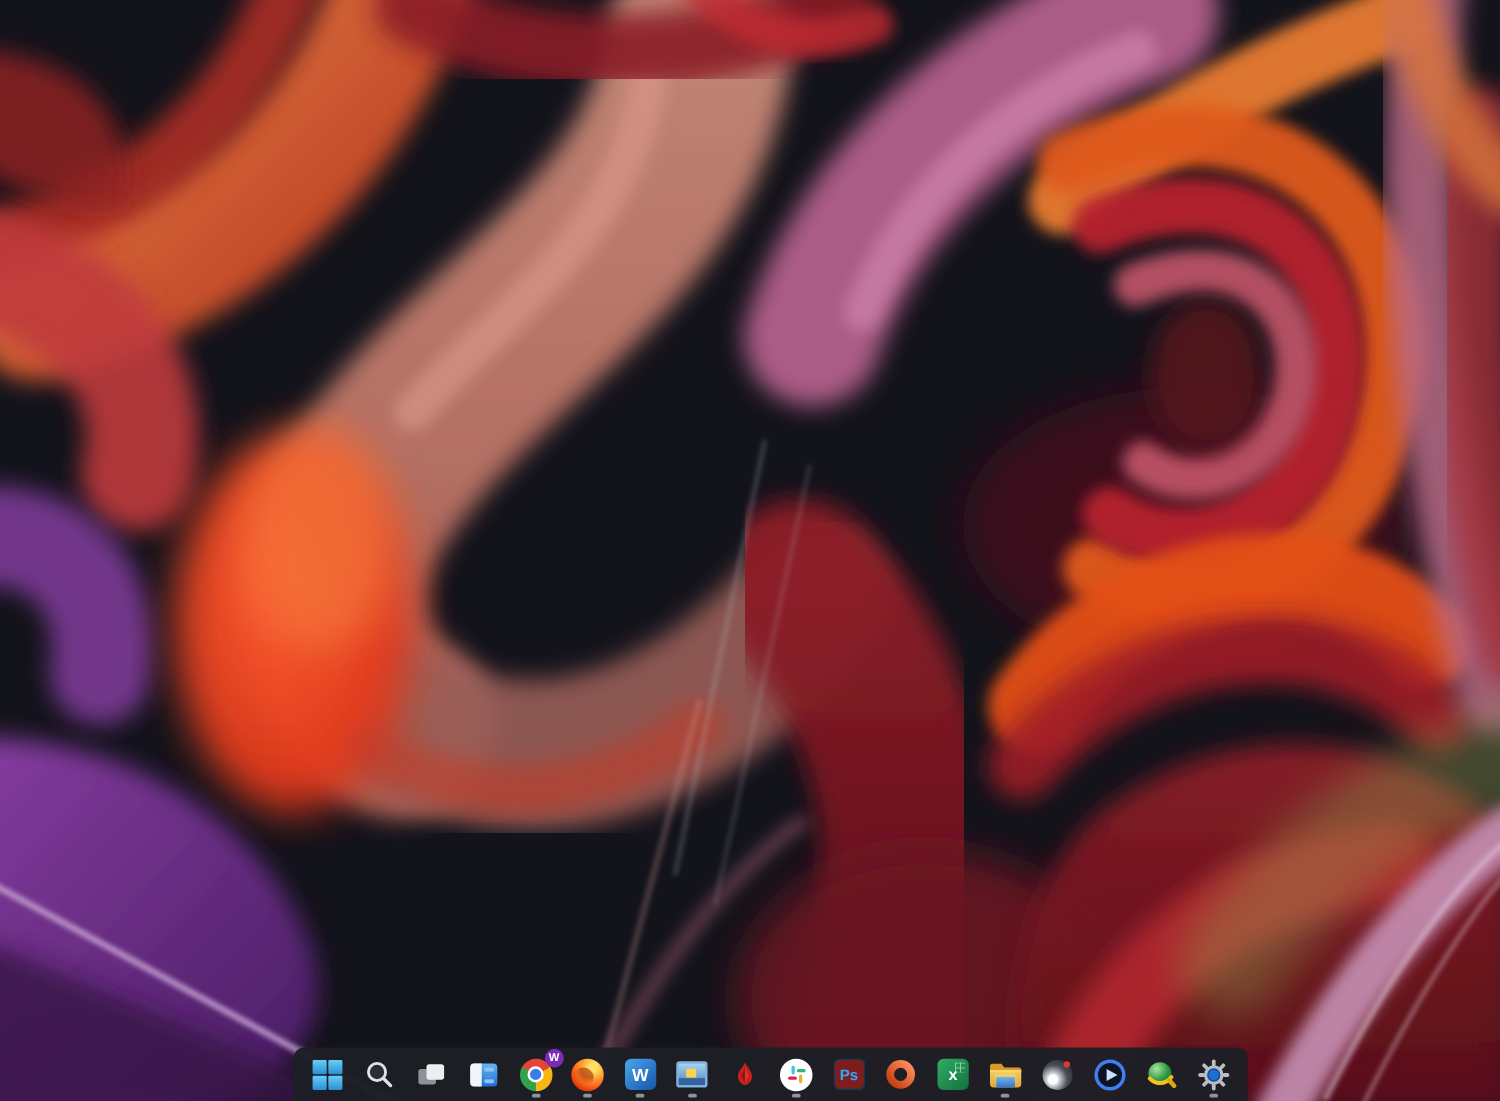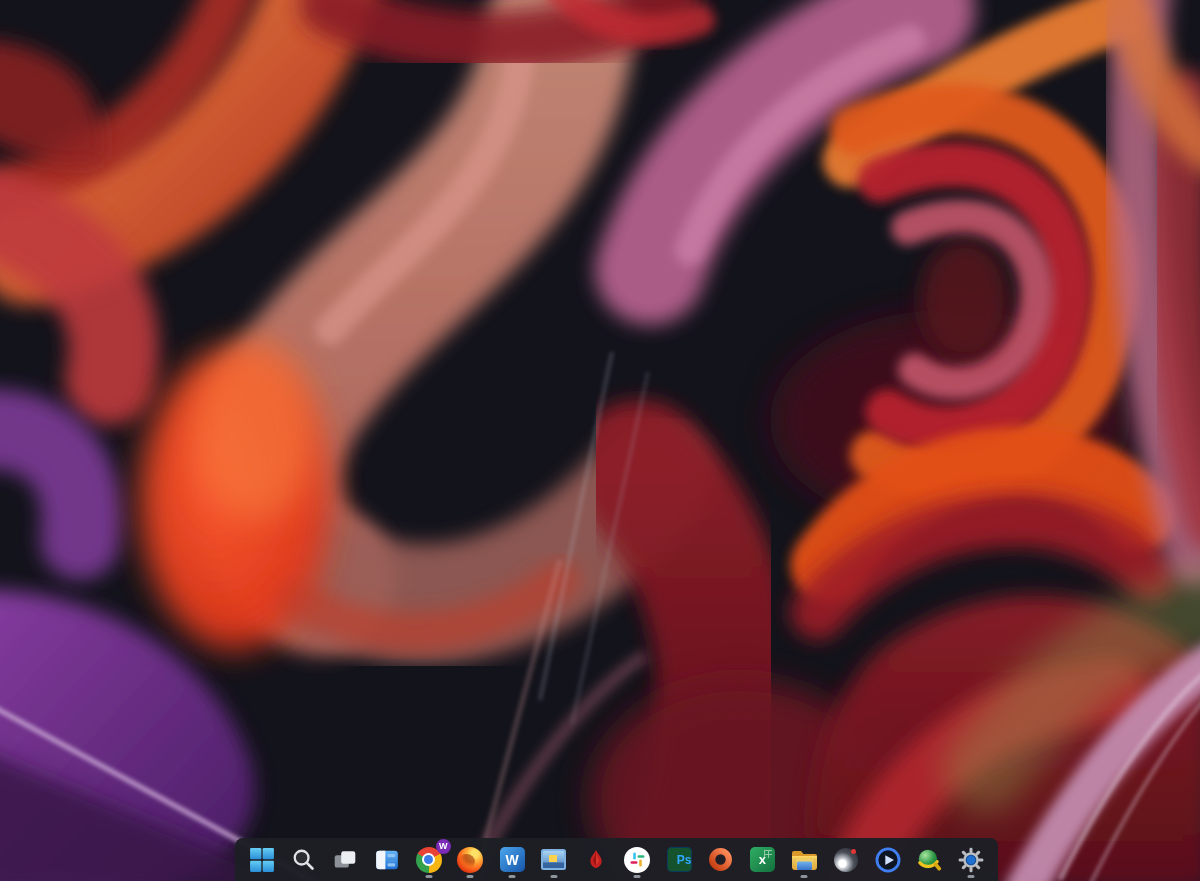--- a/index.html
+++ b/index.html
@@ -38,21 +38,21 @@
   .ic-firefox{width:26px;height:26px;border-radius:50%;position:relative;overflow:hidden;
     background:radial-gradient(circle at 68% 26%,#ffe066 0 13%,#ffb03a 30%,#ff6d1f 55%,#e0340f 78%,#a81a05 100%);}
   .ic-firefox::before{content:"";position:absolute;left:1px;top:7px;width:17px;height:16px;border-radius:50%;
     background:radial-gradient(circle at 75% 15%,rgba(150,35,5,.55) 30%,rgba(220,90,20,.25) 55%,transparent 72%);}
 
   
   .ic-word{width:25px;height:25px;border-radius:5px;color:#fff;font-weight:bold;font-size:14px;
     display:flex;align-items:center;justify-content:center;
     background:linear-gradient(135deg,#4ba6ee,#1655a8);}
   .ic-ps{width:25px;height:25px;border-radius:5px;color:#31a8ff;font-weight:bold;font-size:12px;
-    display:flex;align-items:center;justify-content:flex-end;background:#14532d;box-shadow:inset 0 0 0 1px #0a3a5c;}
+    display:flex;align-items:center;justify-content:center;background:#7f1d1d;box-shadow:inset 0 0 0 1px #0a3a5c;}
   .ic-excel{width:25px;height:25px;border-radius:5px;color:#fff;font-weight:bold;font-size:13px;
     display:flex;align-items:center;justify-content:center;position:relative;
     background:linear-gradient(135deg,#2fae63,#13703e);}
   .ic-excel::after{content:"";position:absolute;top:3px;right:3px;width:8px;height:8px;opacity:.65;
     background:linear-gradient(#cfe9d8 1px,transparent 1px) 0 0/4px 4px,
                linear-gradient(90deg,#cfe9d8 1px,transparent 1px) 0 0/4px 4px;}
 
   
   .ic-slack{width:26px;height:26px;border-radius:50%;background:#fff;
     display:flex;align-items:center;justify-content:center;}

